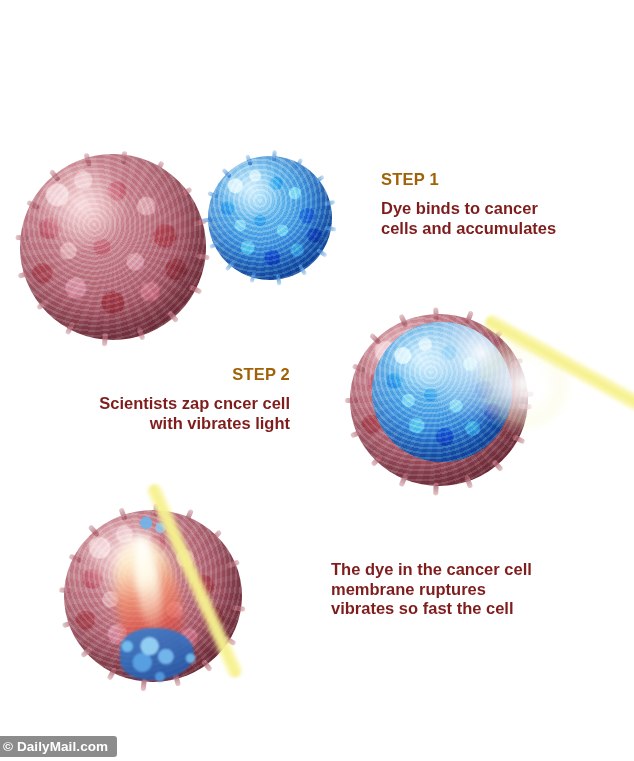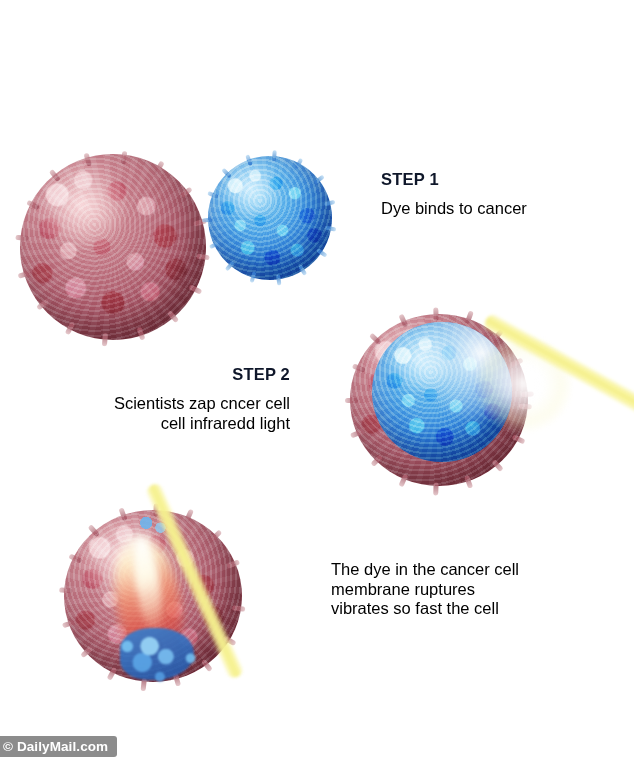--- a/index.html
+++ b/index.html
@@ -43,28 +43,28 @@
   }
 
   
   .step-block {
     position: absolute;
   }
   .step-heading {
     font-weight: bold;
     font-size: 16.5px;
     letter-spacing: 0.2px;
-    color: #0f172a;
+    color: #a16207;
     margin-bottom: 10px;
   }
   .step-body {
     font-size: 16.5px;
     line-height: 19.5px;
-    color: #000000;
-    font-weight: normal;
+    color: #7f1d1d;
+    font-weight: bold;
   }
   .step-body span { display: block; white-space: nowrap; }
 
   #step1-block { left: 381px; top: 170px; text-align: left; width: 230px; }
   #step2-block { left: 40px;  top: 365px; text-align: right; width: 250px; }
   #step3-block { left: 331px; top: 560px; text-align: left; width: 260px; }
 
   
   .stage { position: absolute; }
 
@@ -347,20 +347,21 @@
       </div>
       <div class="tex-blue"></div>
       <div class="tex-blue fine"></div>
     </div>
   </div>
 
   <div class="step-block" id="step1-block">
     <div class="step-heading">STEP 1</div>
     <div class="step-body">
       <span>Dye binds to cancer</span>
+      <span>cells and accumulates</span>
     </div>
   </div>
 
   <div class="stage" id="stage2">
     <div class="cell cell-pink">
       <div class="villi">
         <i style="transform: rotate(4deg) translateX(80px);"></i>
         <i style="transform: rotate(26deg) translateX(82px);"></i>
         <i style="transform: rotate(48deg) translateX(81px);"></i>
         <i style="transform: rotate(70deg) translateX(80px);"></i>
@@ -389,21 +390,21 @@
     </div>
 
     <div class="beam-hit" id="hit2"></div>
     <div class="beam" id="beam2"></div>
   </div>
 
   <div class="step-block" id="step2-block">
     <div class="step-heading">STEP 2</div>
     <div class="step-body">
       <span>Scientists zap cncer cell</span>
-      <span>cell infraredd light</span>
+      <span>with vibrates light</span>
     </div>
   </div>
 
   <div class="stage" id="stage3">
     <div class="cell cell-pink">
       <div class="villi">
         <i style="transform: rotate(8deg) translateX(80px);"></i>
         <i style="transform: rotate(30deg) translateX(82px);"></i>
         <i style="transform: rotate(52deg) translateX(81px);"></i>
         <i style="transform: rotate(74deg) translateX(80px);"></i>

